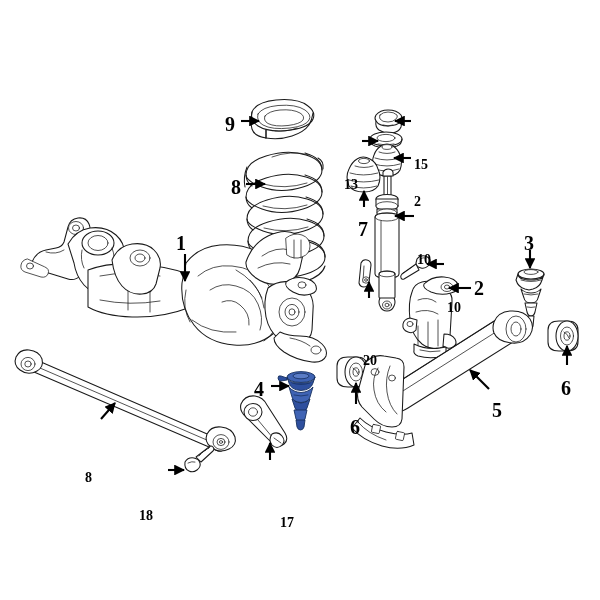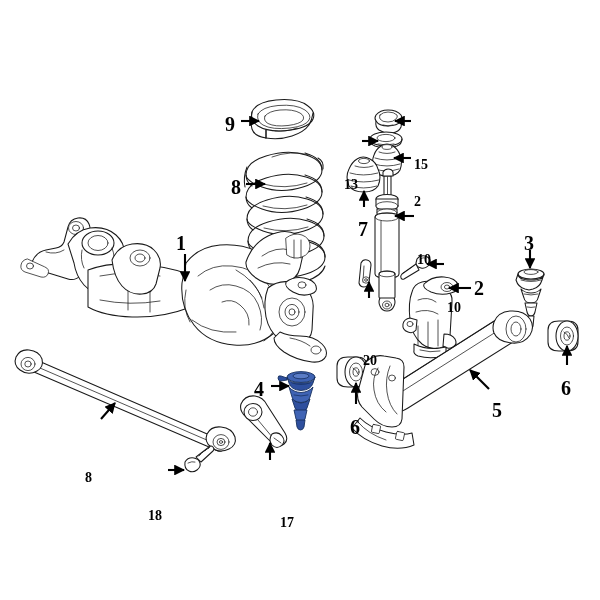--- a/index.html
+++ b/index.html
@@ -398,16 +398,16 @@
       <div class="callout" style="left: 231px; top: 177px;">8</div>
       <div class="callout" style="left: 225px; top: 114px;">9</div>
       <div class="callout sm" style="left: 417px; top: 209px;">10</div>
       <div class="callout sm" style="left: 447px; top: 257px;">10</div>
       <div class="callout sm" style="left: 363px; top: 310px;">20</div>
       <div class="callout sm" style="left: 344px; top: 134px;">13</div>
       <div class="callout sm" style="left: 414px; top: 151px;">2</div>
       <div class="callout sm" style="left: 414px; top: 114px;">15</div>
       <div class="callout sm" style="left: 85px; top: 427px;">8</div>
       <div class="callout sm" style="left: 280px; top: 472px;">17</div>
-      <div class="callout sm" style="left: 148px; top: 465px;">18</div>
+      <div class="callout sm" style="left: 139px; top: 465px;">18</div>
     </div>
 
 </div>
 
 </body></html>

